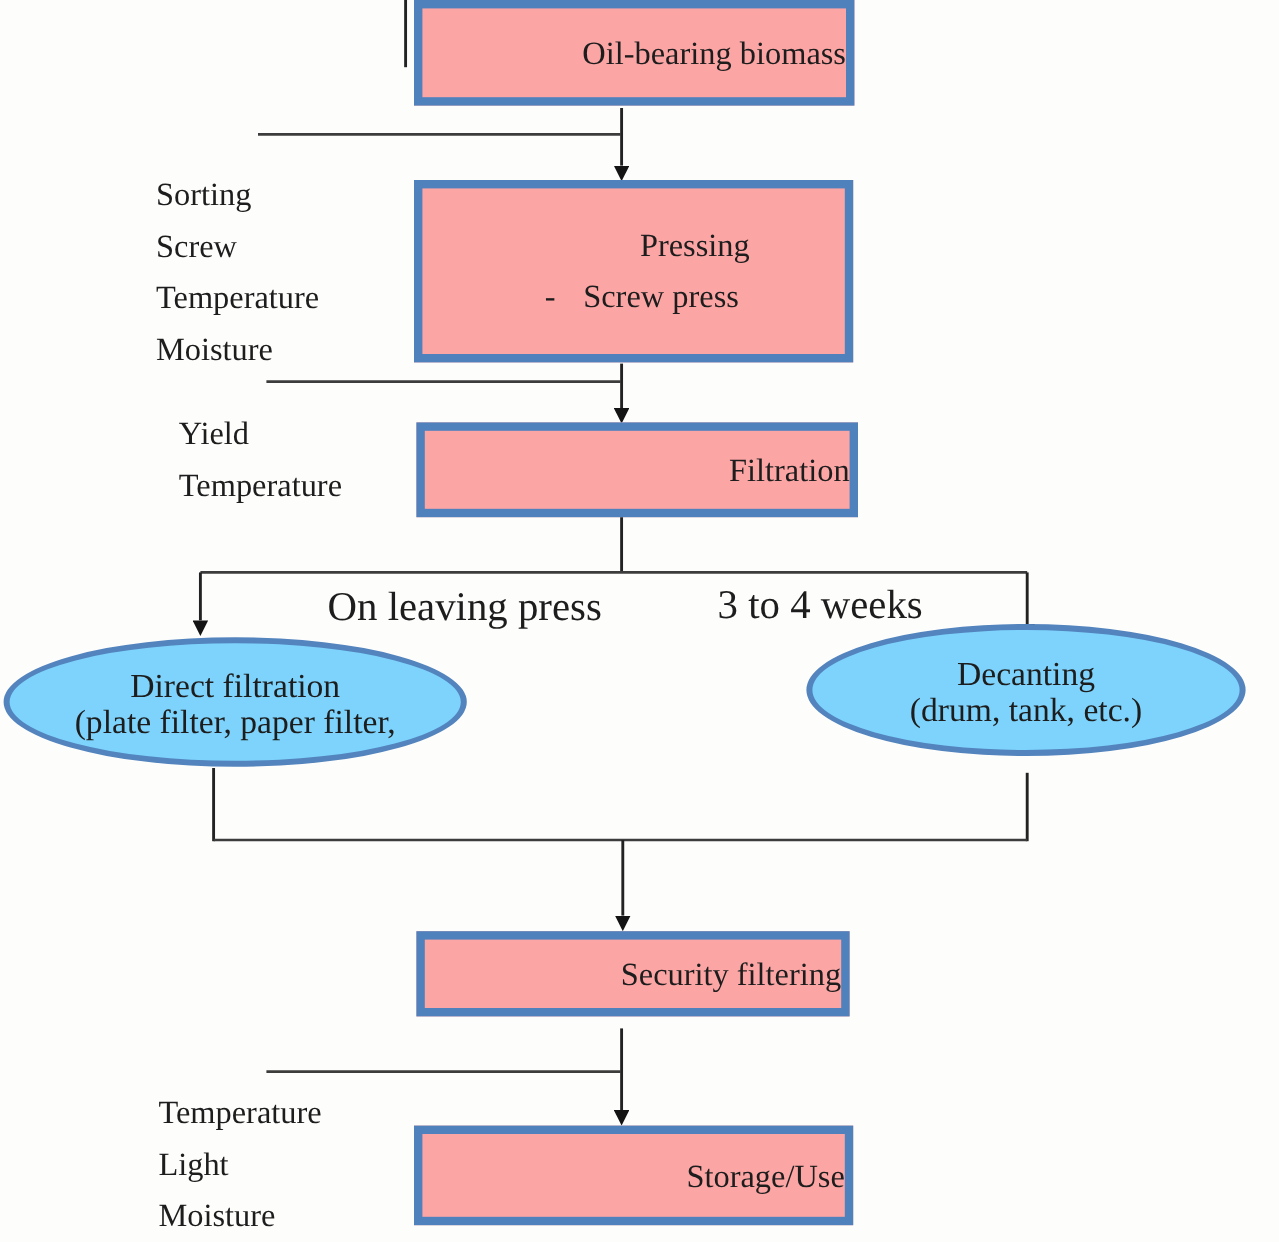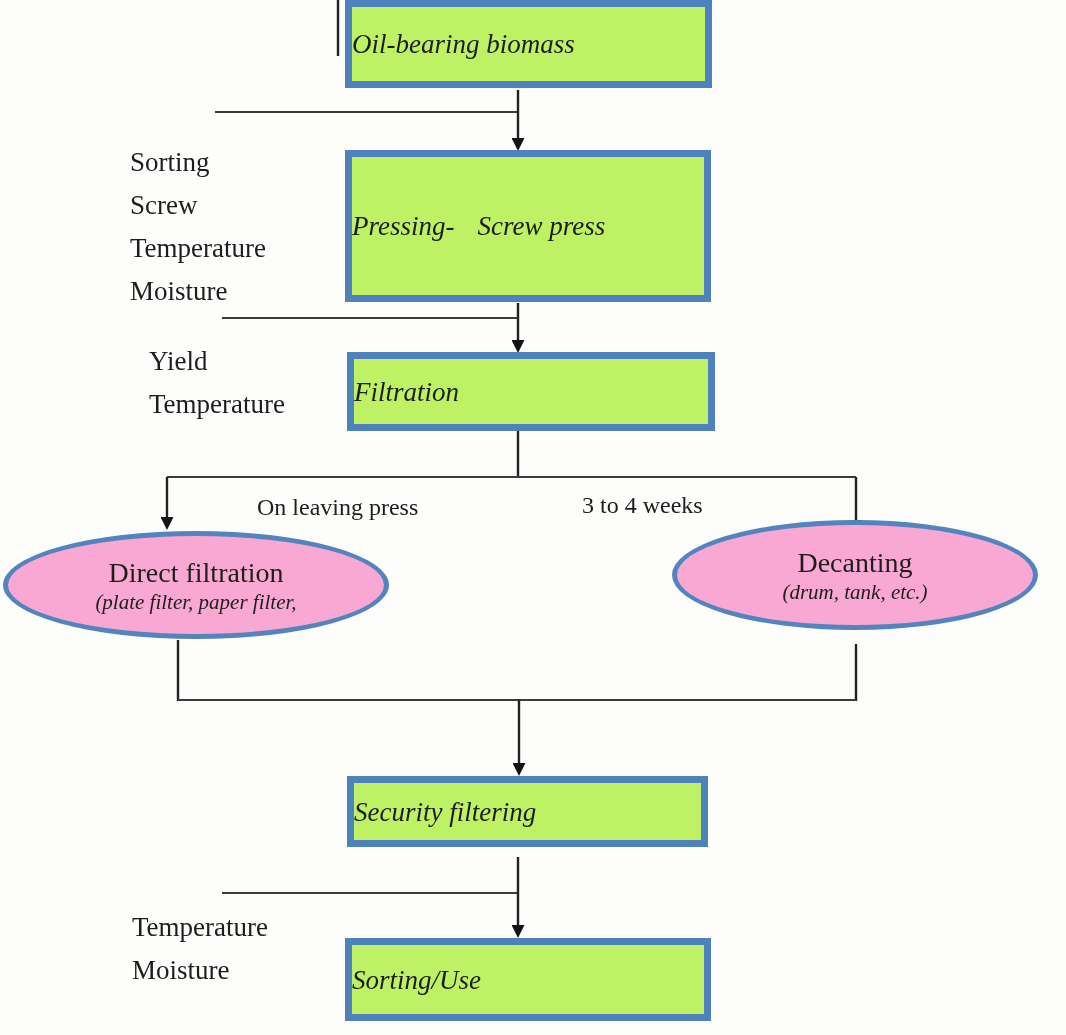--- a/index.html
+++ b/index.html
@@ -10,39 +10,39 @@
     font-family:"Liberation Serif","DejaVu Serif",serif;
     color:var(--text,#1d1d1d);
     overflow:hidden;
   }
   svg.lines{position:absolute;left:0;top:0;width:1066px;height:1035px;}
   .conn{stroke:var(--line,#3c3c3c);stroke-width:2.2;fill:none;}
   .conn.dark{stroke:#222;stroke-width:2.4;}
   .node-box{
     position:absolute;box-sizing:border-box;
     border:7px solid var(--box-border,#4f81bd);
-    background:#bef264;
-    display:flex;align-items:center;justify-content:flex-start;
-    font-size:27px;line-height:34px;text-align:center;font-style:italic;
+    background:#fca5a5;
+    display:flex;align-items:center;justify-content:flex-end;
+    font-size:27px;line-height:34px;text-align:center;
   }
   .ellipse{
     position:absolute;box-sizing:border-box;
     border:5px solid var(--ellipse-border,#5384bd);
     border-radius:50%;
-    background:#f9a8d4;
+    background:#7dd3fc;
     display:flex;flex-direction:column;align-items:center;justify-content:center;
     text-align:center;
   }
   .ellipse .title{font-size:28px;line-height:34px;}
-  .ellipse .subtitle{font-size:21px;line-height:25px;font-style:italic;}
-  .press-inner{display:flex;flex-direction:row;align-items:center;font-size:27px;line-height:43px;}
+  .ellipse .subtitle{font-size:28px;line-height:25px;}
+  .press-inner{display:flex;flex-direction:column;align-items:center;font-size:27px;line-height:43px;}
   .press-item{width:250px;text-align:left;}
   .press-item .dash{display:inline-block;width:32px;}
   .factors{position:absolute;font-size:27px;line-height:43px;white-space:nowrap;margin-left:16px;}
-  .branch-label{position:absolute;font-size:24px;line-height:32px;white-space:nowrap;}
+  .branch-label{position:absolute;font-size:34px;line-height:32px;white-space:nowrap;margin-left:16px;}
 </style>
 </head>
 <body>
 
 <div class="canvas">
 
   <svg class="lines" viewBox="0 0 1066 1035">
     <defs>
       <marker id="arrow" viewBox="0 0 10 10" refX="0" refY="5" markerWidth="13" markerHeight="13" orient="auto" markerUnits="userSpaceOnUse">
         <path d="M0,0 L10,5 L0,10 z" style="fill:var(--arrow,#141414)"></path>
@@ -96,36 +96,37 @@
   <div class="ellipse" style="left:672px;top:520px;width:366px;height:110px">
     <div class="title">Decanting</div>
     <div class="subtitle">(drum, tank, etc.)</div>
   </div>
 
   <div class="node-box" style="left:347px;top:776px;width:361px;height:71px">
     <span>Security filtering</span>
   </div>
 
   <div class="node-box" style="left:345px;top:938px;width:366px;height:83px">
-    <span>Sorting/Use</span>
+    <span>Storage/Use</span>
   </div>
 
   <div class="factors" style="left:114px;top:141px">
     <div>Sorting</div>
     <div>Screw</div>
     <div>Temperature</div>
     <div>Moisture</div>
   </div>
 
   <div class="factors" style="left:133px;top:340px">
     <div>Yield</div>
     <div>Temperature</div>
   </div>
 
   <div class="factors" style="left:116px;top:906px">
     <div>Temperature</div>
+    <div>Light</div>
     <div>Moisture</div>
   </div>
 
   <div class="branch-label" style="left:257px;top:491px">On leaving press</div>
   <div class="branch-label" style="left:582px;top:489px">3 to 4 weeks</div>
 
 </div>
 
 </body></html>

